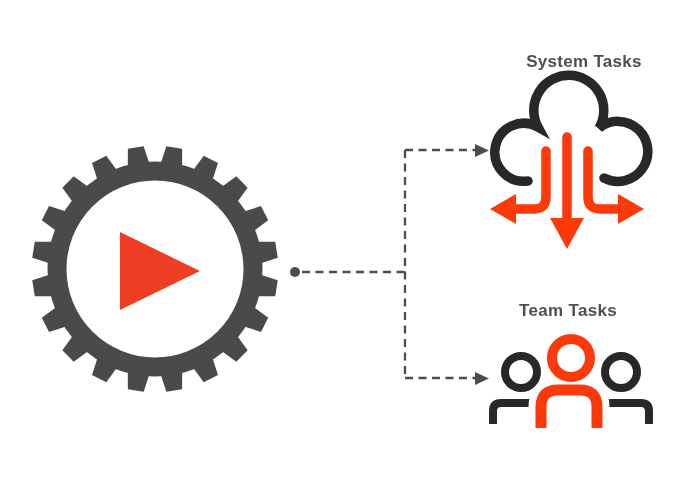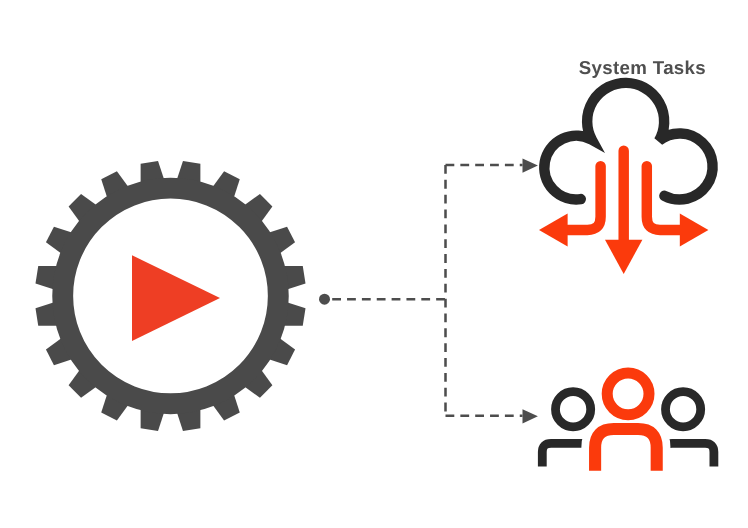--- a/index.html
+++ b/index.html
@@ -110,14 +110,15 @@
         <path d="M 541 429 V 407 Q 541 390 558 390 L 580 390 Q 597 390 597 407 V 429"></path>
       </g>
       <g fill="none" stroke="#fb3a0c">
         <circle cx="571" cy="358" r="19" stroke-width="10"></circle>
         <path stroke-width="11" d="M 541 428 V 407 Q 541 390 558 390 L 580 390 Q 597 390 597 407 V 428"></path>
       </g>
     </g>
   </svg>
 
   <div class="icon-label label-system">System Tasks</div>
+  <div class="icon-label label-team">Team Tasks</div>
 
 </div>
 
 </body></html>

